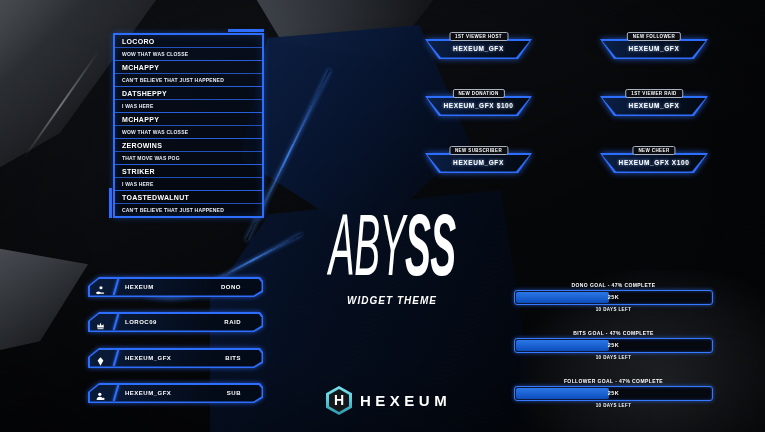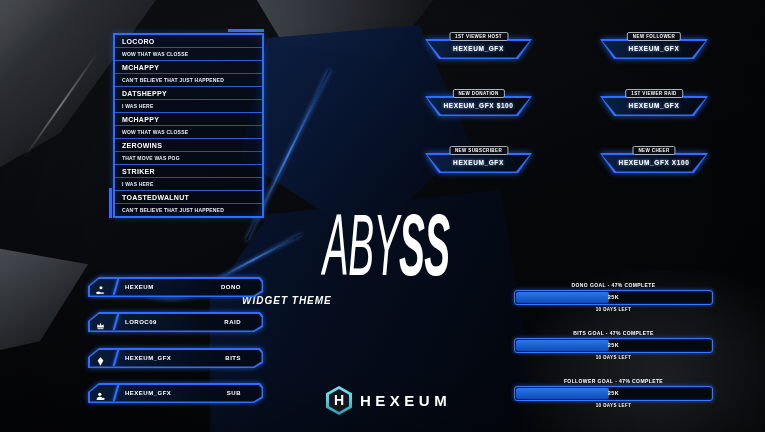--- a/index.html
+++ b/index.html
@@ -64,21 +64,21 @@
   .alert-border { position:absolute; inset:0; background:var(--accent,#2d6eff);
     clip-path:polygon(0 0,100% 0,87% 100%,13% 100%); }
   .alert-bg { position:absolute; left:2px; right:2px; top:1.5px; bottom:1.5px;
     background:linear-gradient(115deg,#0c2248 0%,#061430 40%,#03090f 100%);
     clip-path:polygon(0 0,100% 0,86.5% 100%,13.5% 100%); }
   .alert-text { position:absolute; inset:0; z-index:2; text-align:center; line-height:20px;
     font-size:6.5px; font-weight:bold; color:#fff; letter-spacing:.6px;
     text-shadow:0 0 3px rgba(170,205,255,.9); }
 
   
-  .title-wrap { position:absolute; left:242px; top:208px; width:300px; color:#fff; }
+  .title-wrap { position:absolute; left:242px; top:208px; width:300px; text-align:center; color:#fff; }
   .abyss-inner { display:inline-block; transform:scaleX(.44); transform-origin:50% 50%;
     font-size:88px; font-style:italic; line-height:74px; letter-spacing:-1px; white-space:nowrap; }
   .t-light { font-weight:400; } .t-bold { font-weight:800; }
   .abyss-sub { margin-top:13px; font-size:10px; font-style:italic; font-weight:bold; letter-spacing:1px; }
 
   
   .events { position:absolute; left:88px; top:277px; width:175px; height:130px; }
   .event-row { position:absolute; left:0; width:175px; height:20px;
     filter:drop-shadow(0 0 2.5px rgba(45,110,255,.7)); }
   .event-row:nth-of-type(1){top:0;} .event-row:nth-of-type(2){top:35px;}

